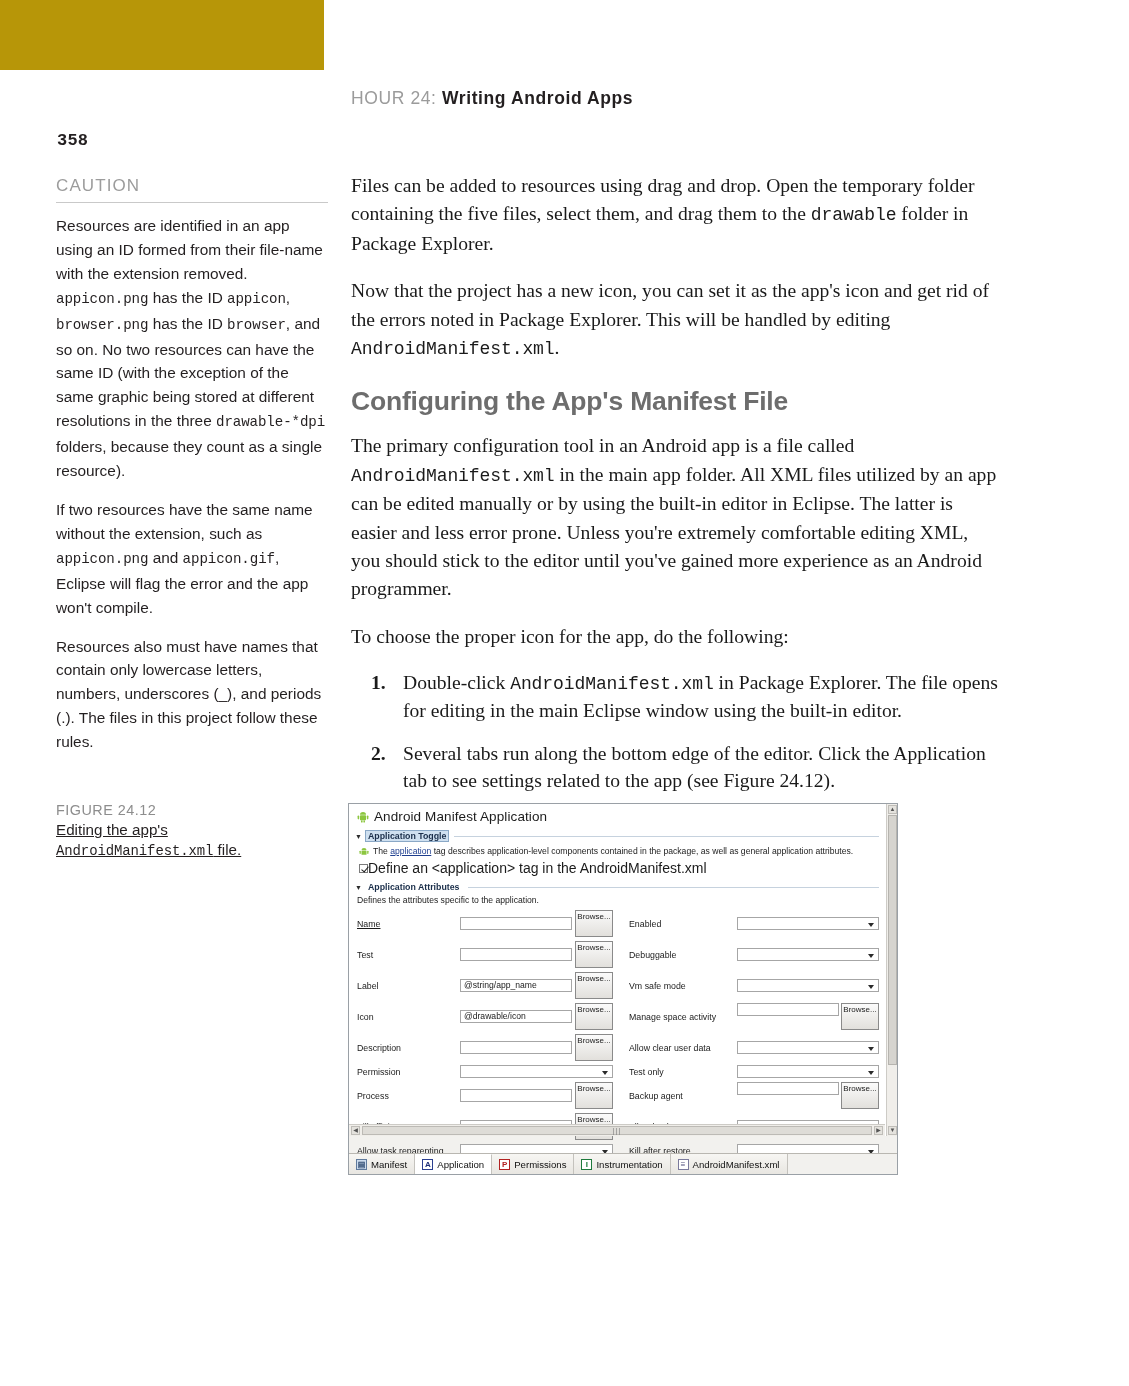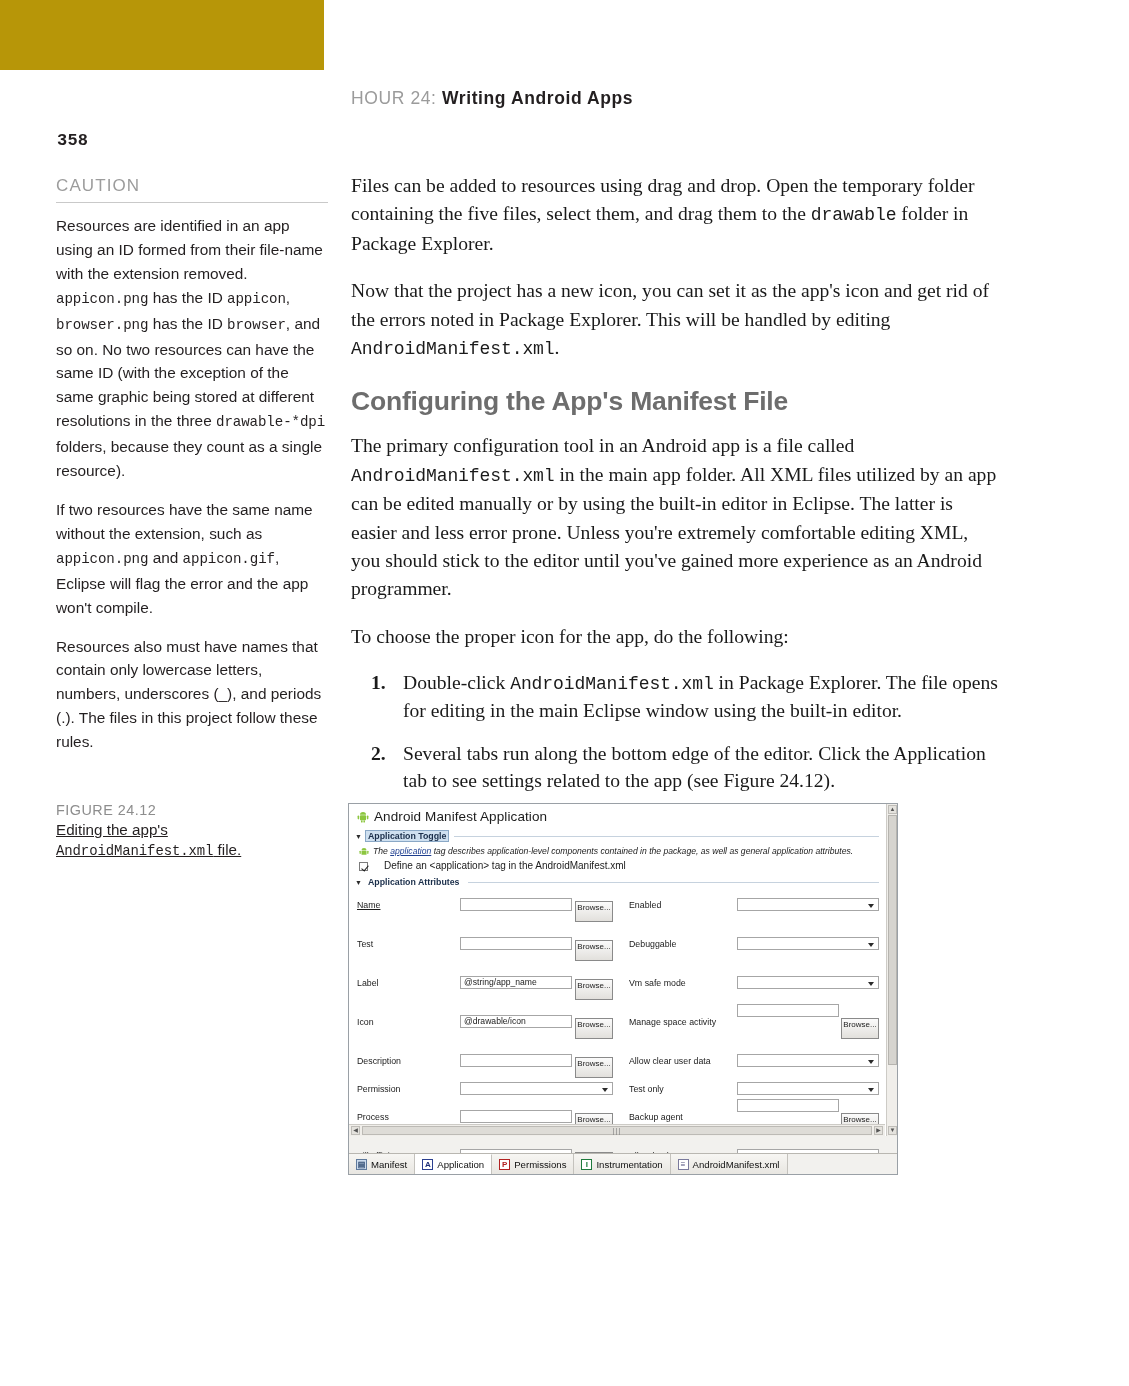--- a/index.html
+++ b/index.html
@@ -318,33 +318,32 @@
     margin-left: 2px;
   }
 
   .desc-row {
     display: flex;
     align-items: flex-end;
     gap: 4px;
     padding: 5px 0 1px 4px;
     font-size: 8.6px;
     line-height: 11px;
-    font-style: italic;
   }
   .desc-row .mini-android { width: 10px; height: 10px; flex: none; margin-top: 0px;}
   .desc-row a.applink {
     color: #1f3f8f;
     text-decoration: underline;
   }
   .checkrow {
     display: flex;
-    align-items: flex-end;
-    gap: 16px;
+    align-items: center;
+    gap: 0;
     padding: 2px 0 4px 4px;
-    font-size: 10px;
+    font-size: 14px;
   }
   .checkbox {
     width: 9px; height: 9px;
     border: 1px solid #7b7b7b;
     background: #fff;
     position: relative;
     box-sizing: border-box;
     flex: none;
   }
   .checkbox::after {
@@ -387,31 +386,30 @@
     font-size: 8.6px;
     line-height: 11px;
     padding: 0 3px;
     color: #1b1b1b;
     display: flex;
     align-items: center;
     overflow: hidden;
     white-space: nowrap;
   }
   .browse-btn {
-    height: 21px;
+    height: 27px;
     border: 1px solid #8a8a8a;
     background: linear-gradient(to bottom,#fbfbfb,#e2e0dc);
     box-sizing: border-box;
     font-size: 8px;
     line-height: 11px;
     text-align: center;
     color: #1b1b1b;
     white-space: nowrap;
     overflow: hidden;
-    margin-top: 14px;
   }
   .combo {
     height: 13px;
     border: 1px solid #a6a6a6;
     background: #fff;
     box-sizing: border-box;
     position: relative;
   }
   .combo::after {
     content: "";
@@ -599,20 +597,21 @@
         <span class="checkbox"></span>
         <span>Define an &lt;application&gt; tag in the AndroidManifest.xml</span>
       </div>
 
       <div class="section-bar">
         <span class="twisty">▼</span>
         <span class="sect-label">Application Attributes</span>
         <span class="bar-rule"></span>
       </div>
 
+      <div class="attrs-desc">Defines the attributes specific to the application.</div>
 
       <div class="form-grid">
 
         <span class="flabel linked">Name</span>
         <span class="textinput"></span>
         <span class="browse-btn">Browse...</span>
         <span class="spacer-cell"></span>
         <span class="flabel">Enabled</span>
         <span class="combo"></span>
 

